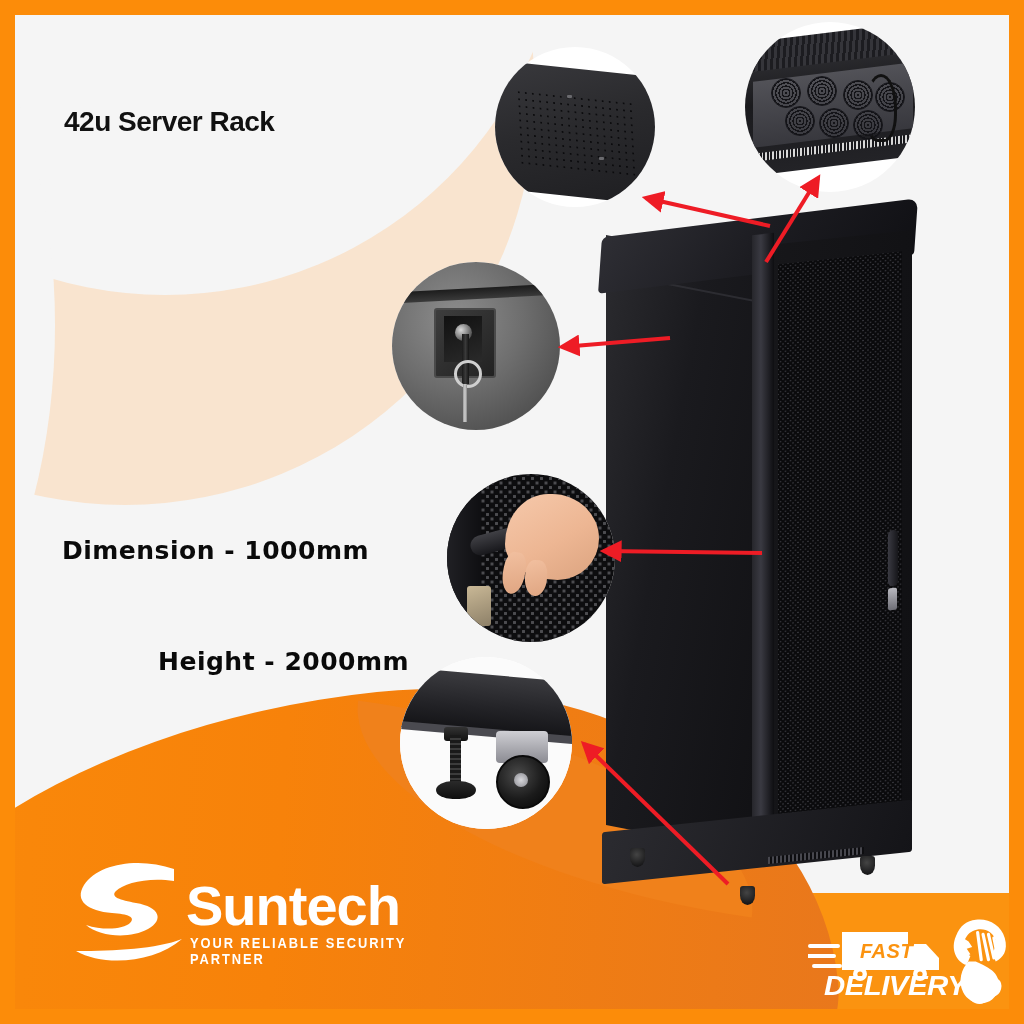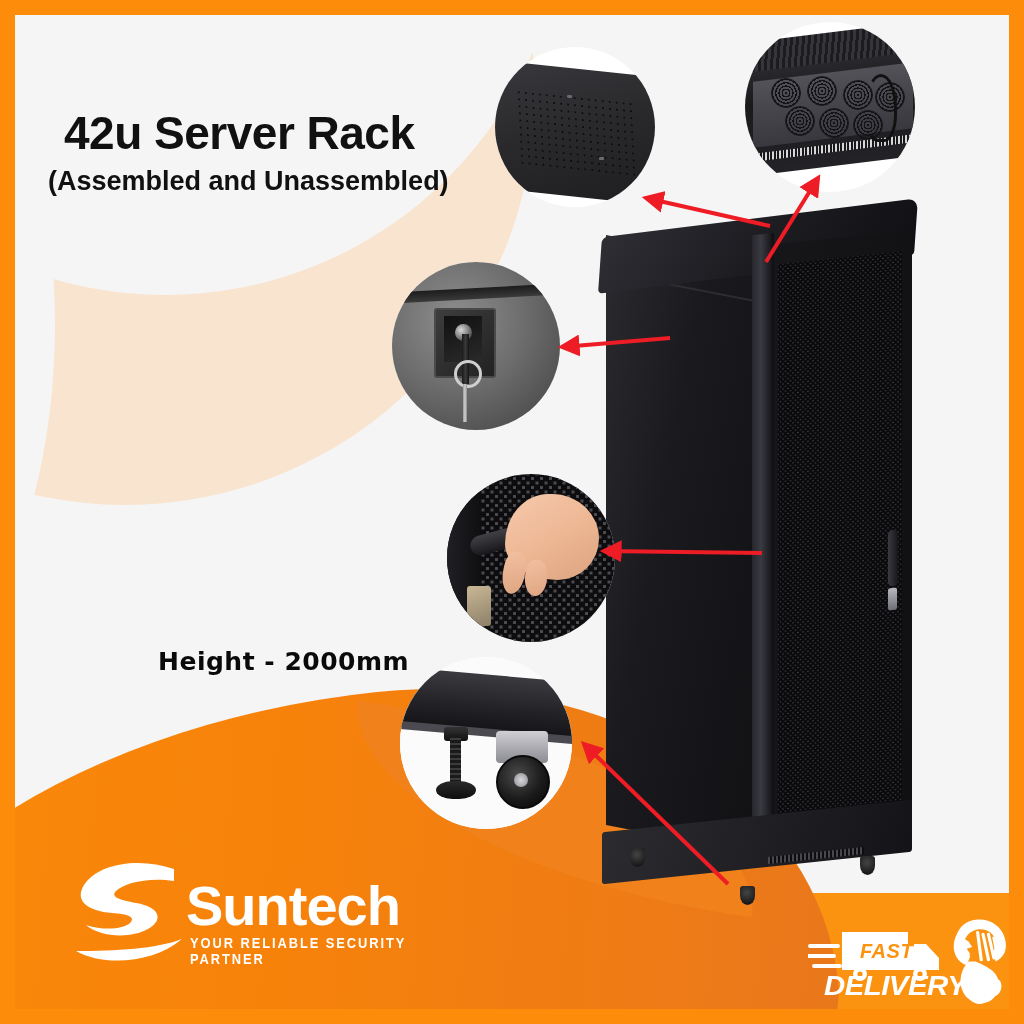--- a/index.html
+++ b/index.html
@@ -68,21 +68,21 @@
     width:420px;height:160px;
     background:#f0811b;
     border-radius:0 100% 0 100%;
     transform:rotate(8deg);
   }
 
   
   .title{
     position:absolute;left:64px;top:106px;
     z-index:20;
-    font-size:46px;font-weight:bold;color:#111;
+    font-size:28px;font-weight:bold;color:#111;
     letter-spacing:-0.5px;
     white-space:nowrap;
   }
   .subtitle{
     position:absolute;left:48px;top:166px;
     z-index:20;
     font-size:27px;font-weight:bold;color:#111;
     white-space:nowrap;
   }
 
@@ -384,22 +384,22 @@
     <div class="peach-blob"></div>
     <div class="peach-cut"></div>
     <div class="peach-cut2"></div>
 
     <div class="orange-bar"></div>
     <div class="swoosh"></div>
     <div class="swoosh-tail"></div>
   </div>
 
   <div class="title">42u Server Rack</div>
-  <div class="subtitle">(Assembled and Unassembled)</div>
-
+
+  <div class="spec spec-1">Dimension  -  1000mm</div>
   <div class="spec spec-2">Height  -  2000mm</div>
 
   <div class="rack">
     <div class="rack-side"></div>
     <div class="rack-side-seam"></div>
     <div class="rack-top"></div>
     <div class="rack-front"></div>
     <div class="rack-mesh"></div>
     <div class="rack-pillar"></div>
     <div class="rack-handle"></div>

